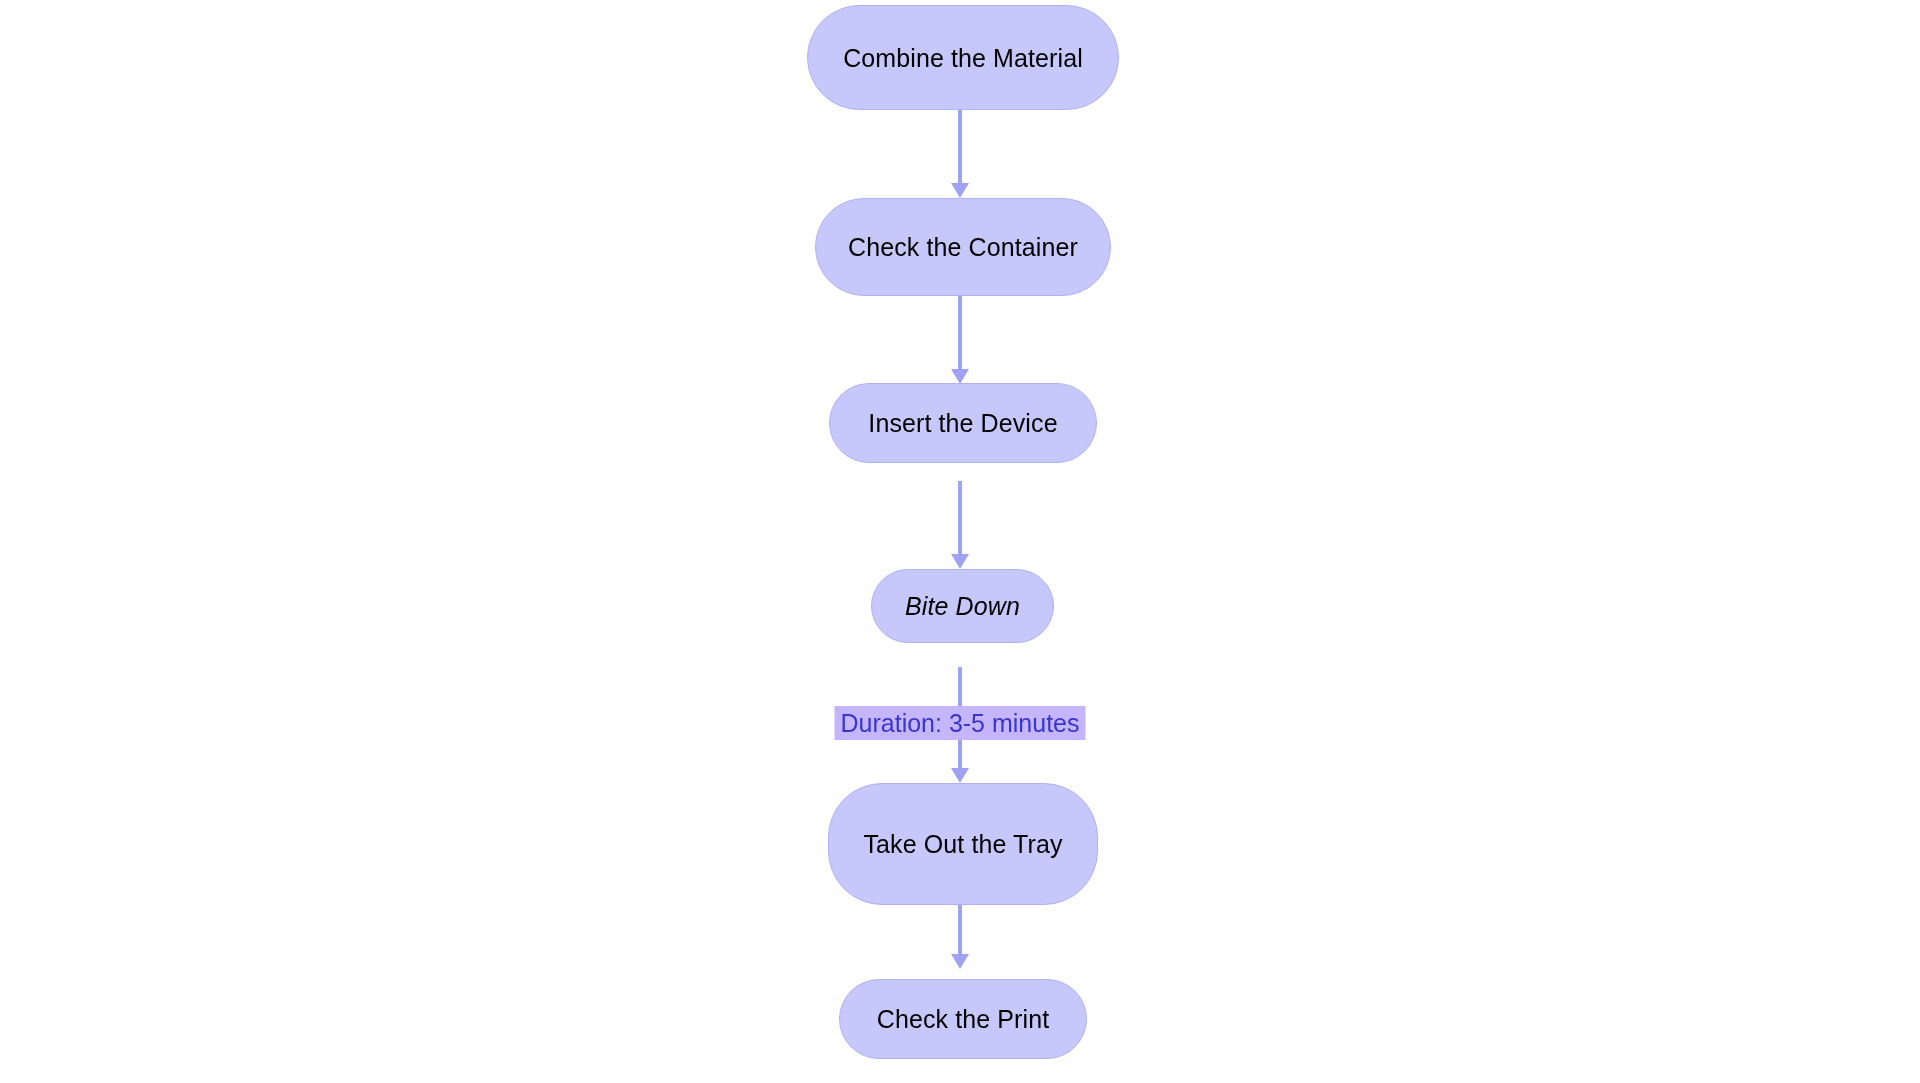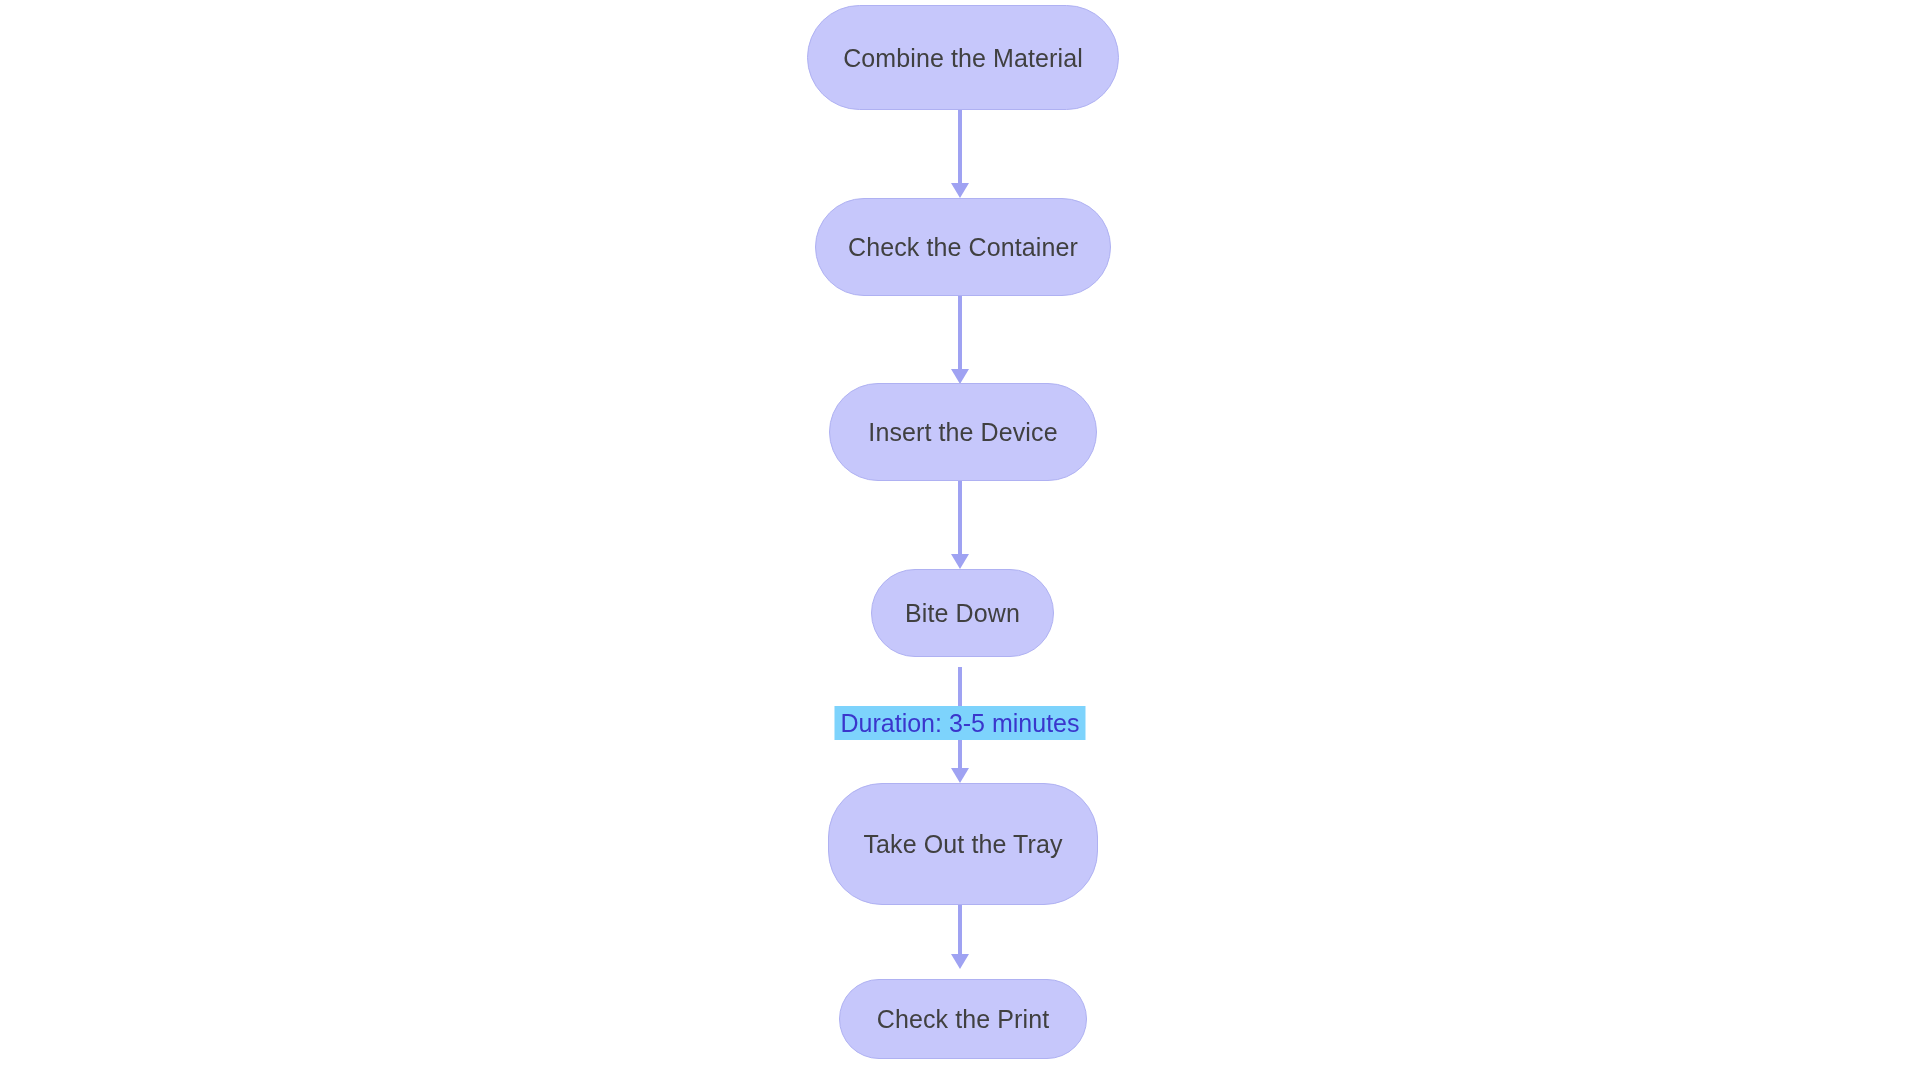--- a/index.html
+++ b/index.html
@@ -31,21 +31,21 @@
   .node {
     position: absolute;
     box-sizing: border-box;
     background: #c6c7fb;
     border: 1.6px solid #afb1f2;
     border-radius: 54px;
     display: flex;
     align-items: center;
     justify-content: center;
     text-align: center;
-    color: #404040;
+    color: #000000;
     font-size: 25px;
     font-weight: 400;
     line-height: 1.2;
     letter-spacing: 0.1px;
     white-space: nowrap;
     font-family: "Liberation Sans", sans-serif;
   }
   
   .edge {
     position: absolute;
@@ -68,21 +68,21 @@
     height: 0;
     border-left: 9px solid transparent;
     border-right: 9px solid transparent;
     border-top: 15px solid #9fa2f2;
   }
   
   .edge-label {
     position: absolute;
     left: 50%;
     transform: translateX(-50%);
-    background: #7dd3fc;
+    background: #c4b5fd;
     color: #3a36cc;
     font-size: 25px;
     font-weight: 400;
     line-height: 1.2;
     white-space: nowrap;
     padding: 2px 6px;
     font-family: "Liberation Sans", sans-serif;
   }
 </style>
 </head>
@@ -114,22 +114,22 @@
 
     <div class="edge" style="top:881px; height:88px; width:30px;">
       <div class="edge-line" style="height:74px;"></div>
       <div class="edge-head" style="top:73px;"></div>
     </div>
 
     <div class="node" style="left:807px; top:5px; width:312px; height:105px;">Combine the Material</div>
 
     <div class="node" style="left:815px; top:198px; width:296px; height:98px;">Check the Container</div>
 
-    <div class="node" style="left:829px; top:383px; width:268px; height:98px;">Insert the Device</div>
+    <div class="node" style="left:829px; top:383px; width:268px; height:80px;">Insert the Device</div>
 
-    <div class="node" style="left:871px; top:569px; width:183px; height:88px;">Bite Down</div>
+    <div class="node" style="left:871px; top:569px; width:183px; height:74px;font-style:italic;">Bite Down</div>
 
     <div class="node" style="left:828px; top:783px; width:270px; height:122px;">Take Out the Tray</div>
 
     <div class="node" style="left:839px; top:969px; width:248px; height:80px;margin-top:10px;">Check the Print</div>
 
   </div>
 </div>
 
 </body></html>

